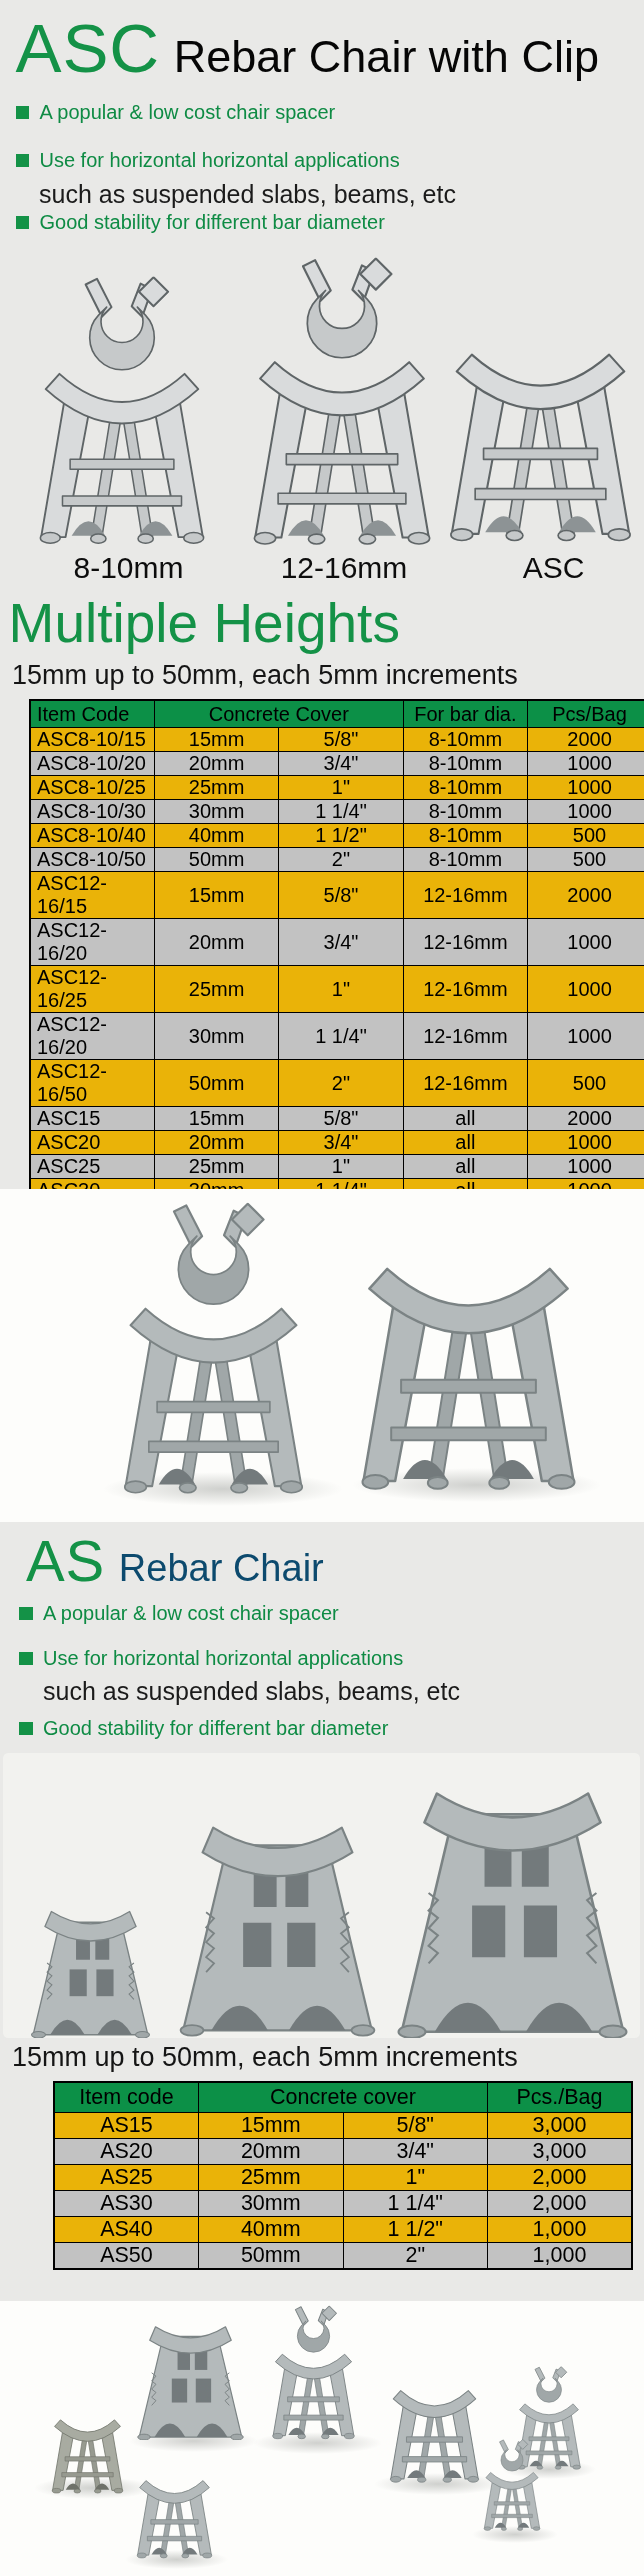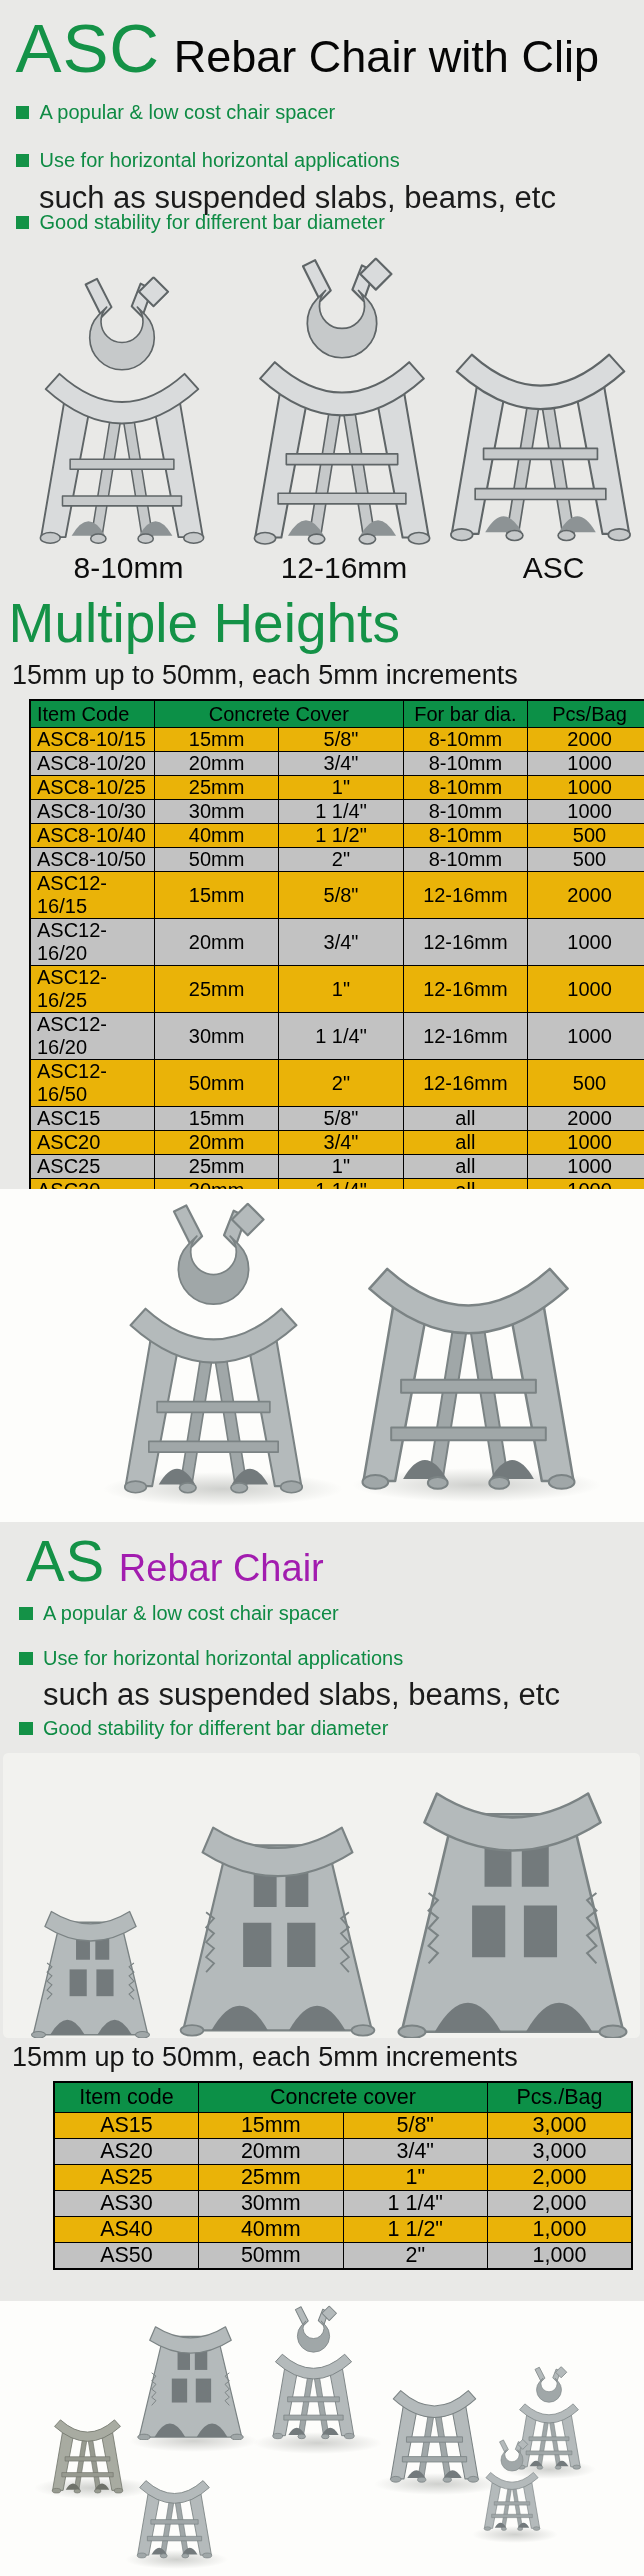--- a/index.html
+++ b/index.html
@@ -12,30 +12,30 @@
   .abs{position:absolute;}
 
   
   .section-gray{background:#e9e9e7;}
   .photo-area{background:#fdfdfb;}
 
   
   .title-row{display:flex;align-items:baseline;gap:13.7px;white-space:nowrap;}
   .title-abbr{font-size:69px;line-height:1;color:var(--green,#149247);letter-spacing:0.9px;}
   .title-rest{font-size:45px;line-height:1;color:#060606;}
-  .as-title-rest{color:#a21caf;}
+  .as-title-rest{color:#0c4a6e;}
 
   .big-green{font-size:55px;line-height:1;color:var(--green,#149247);}
   .subtitle{font-size:27px;line-height:1.1;color:#151515;}
 
   
   .bullet{display:flex;align-items:center;gap:10.3px;white-space:nowrap;}
   .bullet .sq{width:13.7px;height:13.7px;background:var(--green,#149247);flex:0 0 auto;}
   .bullet .bt{font-size:20px;color:var(--bullet-green,#0e8b44);}
-  .bullet-sub{font-size:31px;color:#1b1b1b;white-space:nowrap;}
+  .bullet-sub{font-size:25px;color:#1b1b1b;white-space:nowrap;}
 
   
   .prod-label{font-size:30px;color:#0d0d0d;text-align:center;}
 
   
   table.spec-table{
     border-collapse:collapse;table-layout:fixed;background:#eab308;
     border:2.6px solid #000;
     margin-left:17px;
   }

